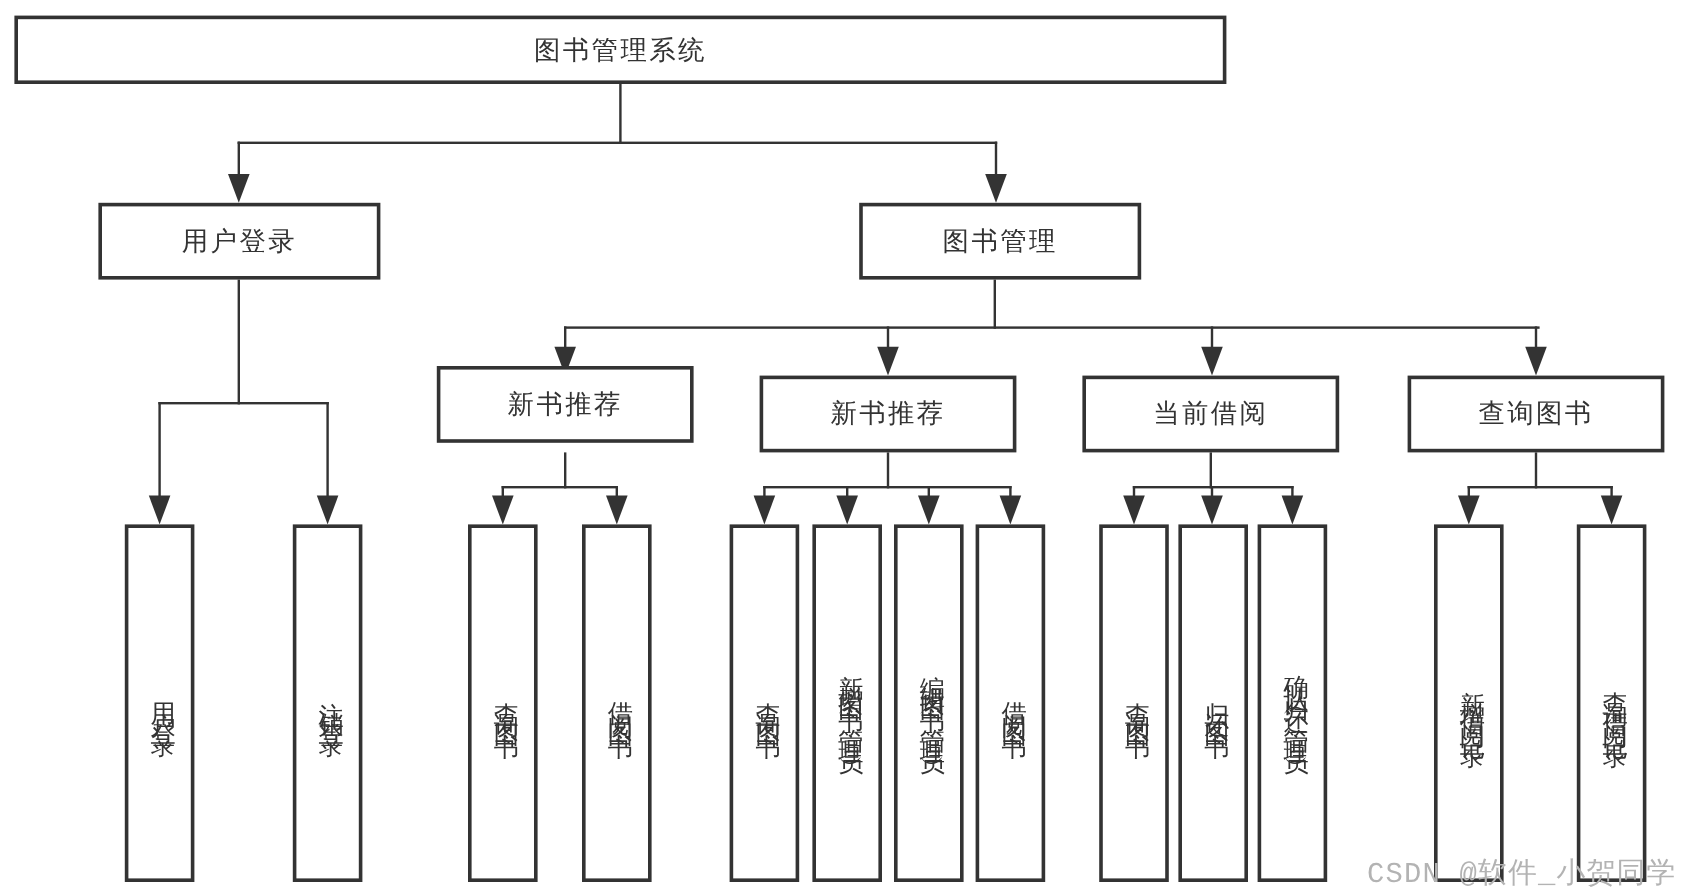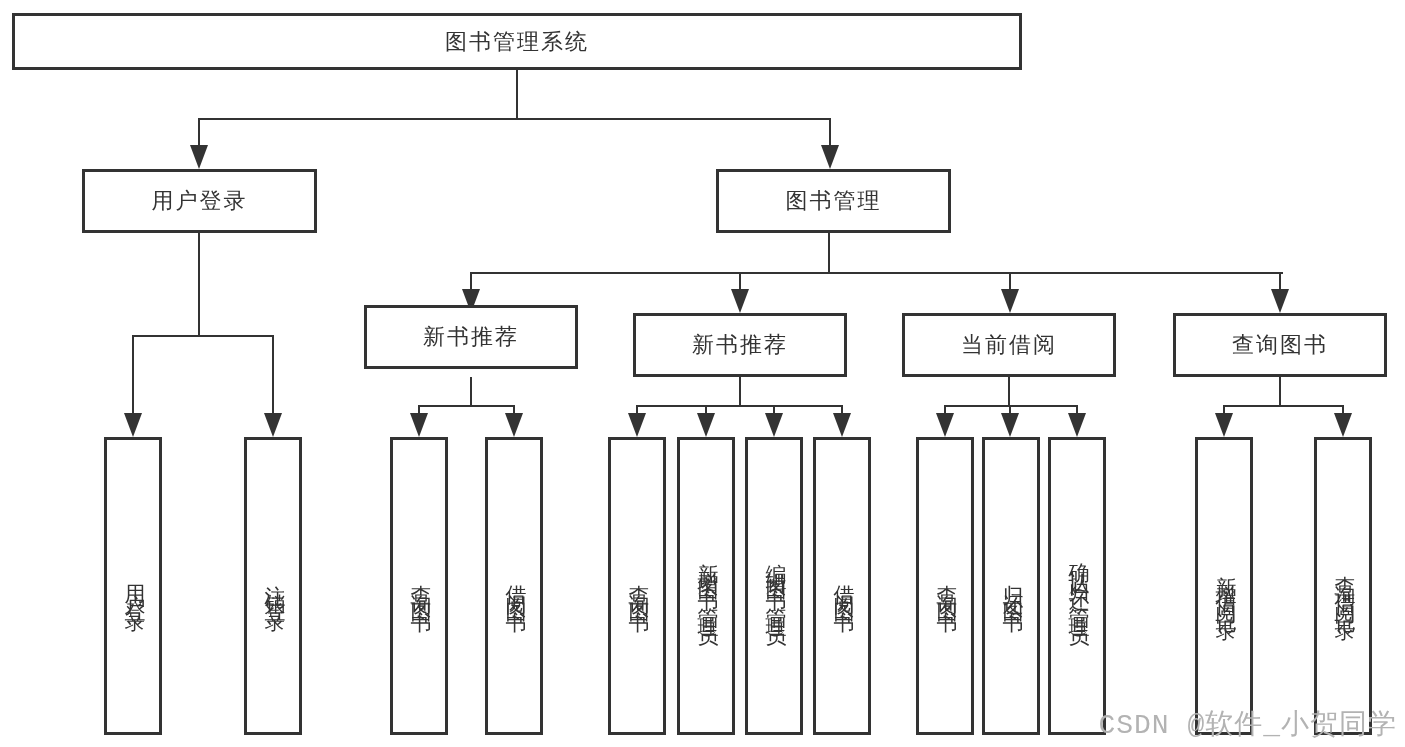--- a/index.html
+++ b/index.html
@@ -50,21 +50,21 @@
     position: absolute;
     width: 0; height: 0;
     border-left: 9px solid transparent;
     border-right: 9px solid transparent;
     border-top: 24px solid var(--line, #333333);
   }
   .watermark {
     position: absolute;
     right: 8px;
     bottom: 4px;
-    font-size: 28px;
+    font-size: 24px;
     letter-spacing: 1px;
     color: var(--wm, #b3b3b3);
     white-space: nowrap;
   }
 </style>
 </head>
 <body>
 
 <div id="canvas">
 

